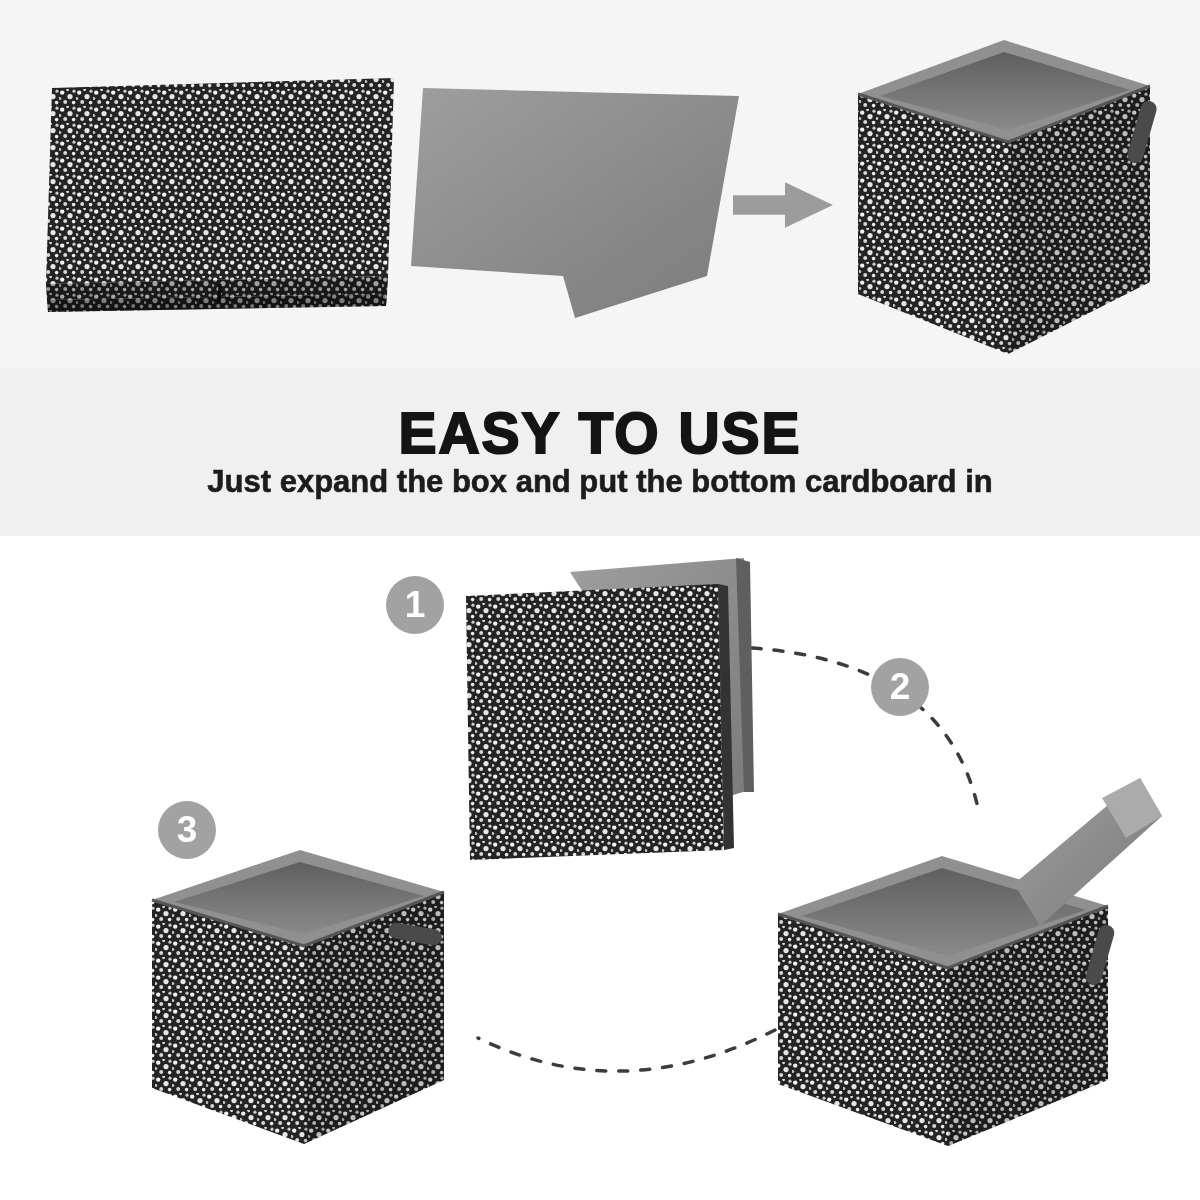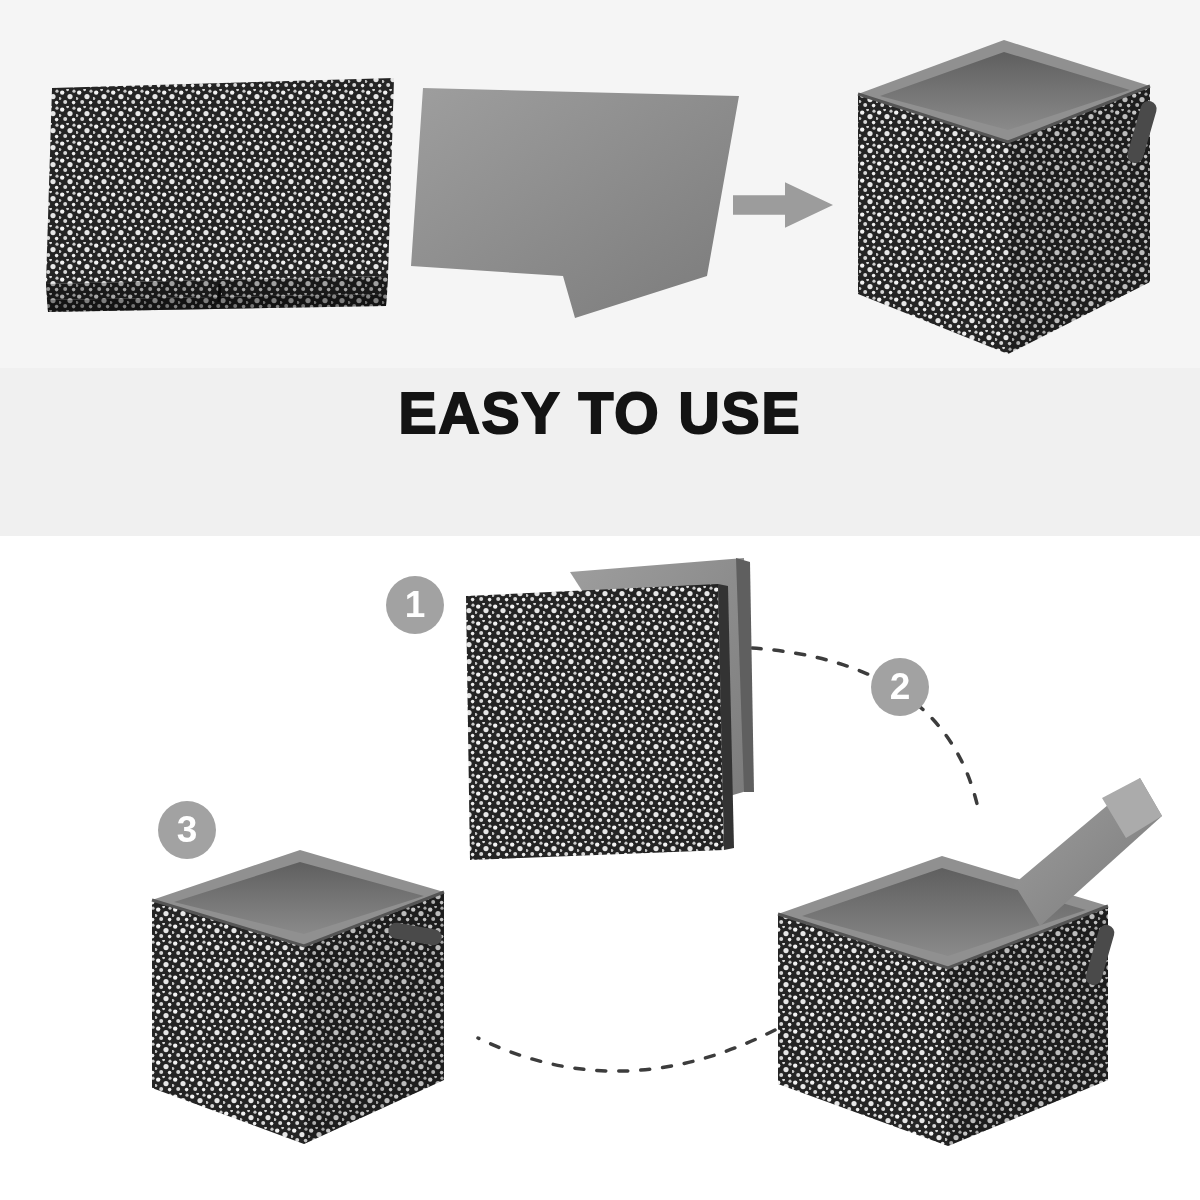--- a/index.html
+++ b/index.html
@@ -5,21 +5,21 @@
   html,body{margin:0;padding:0;background:#ffffff;}
   #canvas{
     position:relative;width:1200px;height:1200px;overflow:hidden;
     background:#ffffff;font-family:"Liberation Sans",sans-serif;
   }
   .band-top{position:absolute;left:0;top:0;width:1200px;height:368px;background:#f5f5f5;}
   .band-heading{position:absolute;left:0;top:368px;width:1200px;height:168px;background:#f0f0f0;}
   .g{position:absolute;}
   .overlay{position:absolute;pointer-events:none;}
   .title{
-    position:absolute;left:0;top:380px;width:1200px;text-align:center;
+    position:absolute;left:0;top:400px;width:1200px;text-align:center;
     font-size:57px;font-weight:bold;color:#141414;letter-spacing:2px;
     -webkit-text-stroke:2px #141414;
   }
   .subtitle{
     position:absolute;left:0;top:464px;width:1200px;text-align:center;
     font-size:31px;font-weight:bold;color:#1c1c1c;
     -webkit-text-stroke:0.6px #1c1c1c;
   }
   .step-circle{
     position:absolute;width:58px;height:58px;border-radius:50%;
@@ -81,20 +81,21 @@
     <polygon points="16,70 162,16 308,62 166,118" fill="#909090"></polygon>
     <polygon points="38,72 162,28 288,66 166,106" fill="url(#inner)"></polygon>
     <polygon points="16,70 166,118 166,330 16,270" fill="url(#fab)"></polygon>
     <polygon points="166,118 308,62 308,258 166,330" fill="url(#fab)"></polygon>
     <polygon points="166,118 308,62 308,258 166,330" fill="#000000" opacity="0.18"></polygon>
     <polyline points="16,70 166,118 308,62" fill="none" stroke="#555555" stroke-width="3"></polyline>
     <rect x="292" y="76" width="16" height="64" rx="8" fill="#4a4a4a" transform="rotate(16 300 108)"></rect>
   </svg>
 
   <div class="title">EASY TO USE</div>
+  <div class="subtitle">Just expand the box and put the bottom cardboard in</div>
 
   <svg class="overlay" style="left:0;top:0" width="1200" height="1200" viewBox="0 0 1200 1200">
     <path d="M 752 648 Q 945 662 978 808" fill="none" stroke="#3c3c3c" stroke-width="3.5" stroke-dasharray="9 13" stroke-linecap="round"></path>
     <path d="M 775 1030 Q 622 1108 478 1038" fill="none" stroke="#3c3c3c" stroke-width="3.5" stroke-dasharray="9 13" stroke-linecap="round"></path>
   </svg>
 
   <div class="step-circle" style="left:386px;top:576px">
     <span>1</span>
   </div>
   <svg class="g" style="left:458px;top:552px" width="300" height="312" viewBox="0 0 300 312">

